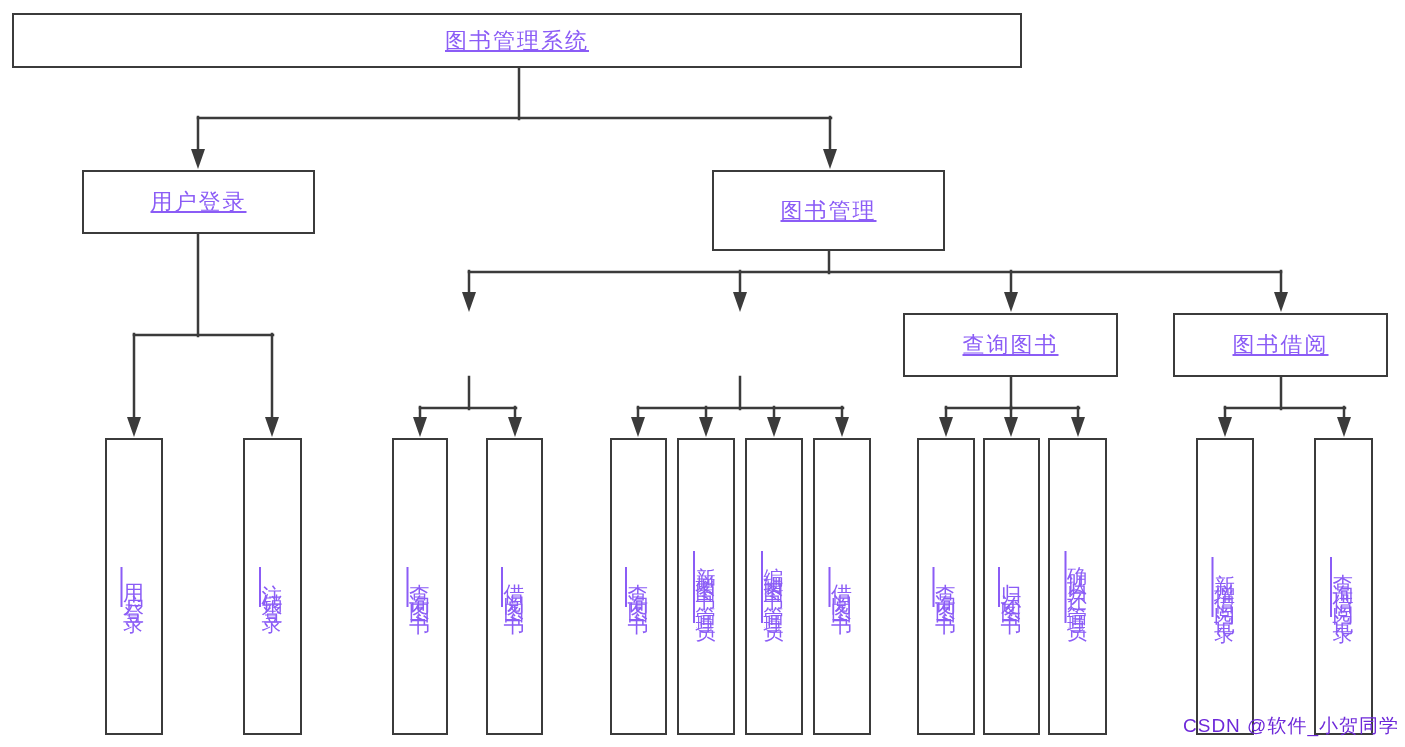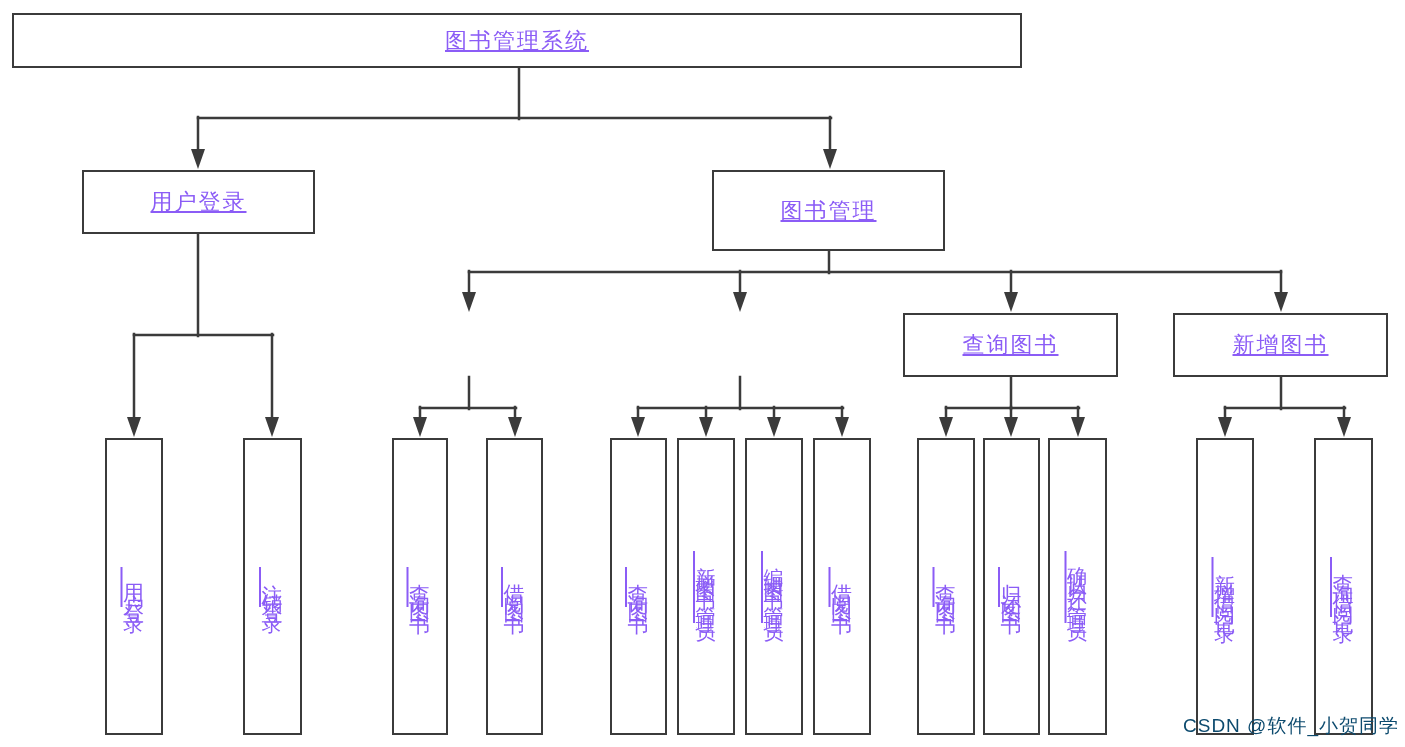--- a/index.html
+++ b/index.html
@@ -37,21 +37,21 @@
   }
   .box.v.long{
     letter-spacing:8px;
     font-size:20px;
   }
   #watermark{
     position:absolute;
     left:1183px;top:713px;
     z-index:2;
     font-size:19px;
-    color:#0c4a6e;
+    color:#6d28d9;
     white-space:nowrap;
     letter-spacing:1px;
   }
 </style>
 </head>
 <body>
 
 <div id="canvas">
 
   <svg id="connectors" width="1405" height="747" viewBox="0 0 1405 747">
@@ -108,21 +108,21 @@
       <polygon points="1225,437 1218,417 1232,417" fill="#3b3b3b"></polygon>
       <polygon points="1344,437 1337,417 1351,417" fill="#3b3b3b"></polygon>
     </svg>
 
   <div class="box h" style="left:12px;top:13px;width:1010px;height:55px">图书管理系统</div>
 
   <div class="box h" style="left:82px;top:170px;width:233px;height:64px">用户登录</div>
   <div class="box h" style="left:712px;top:170px;width:233px;height:81px">图书管理</div>
 
   <div class="box h" style="left:903px;top:313px;width:215px;height:64px">查询图书</div>
-  <div class="box h" style="left:1173px;top:313px;width:215px;height:64px">新增图书</div>
+  <div class="box h" style="left:1173px;top:313px;width:215px;height:64px">图书借阅</div>
 
   <div class="box v" style="left:105px;top:438px;width:58px;height:297px">用户登录</div>
   <div class="box v" style="left:243px;top:438px;width:59px;height:297px">注销登录</div>
 
   <div class="box v" style="left:392px;top:438px;width:56px;height:297px">查询图书</div>
   <div class="box v" style="left:486px;top:438px;width:57px;height:297px">借阅图书</div>
 
   <div class="box v" style="left:610px;top:438px;width:57px;height:297px">查询图书</div>
   <div class="box v long" style="left:677px;top:438px;width:58px;height:297px">新增图书（管理员）</div>
   <div class="box v long" style="left:745px;top:438px;width:58px;height:297px">编辑图书（管理员）</div>

